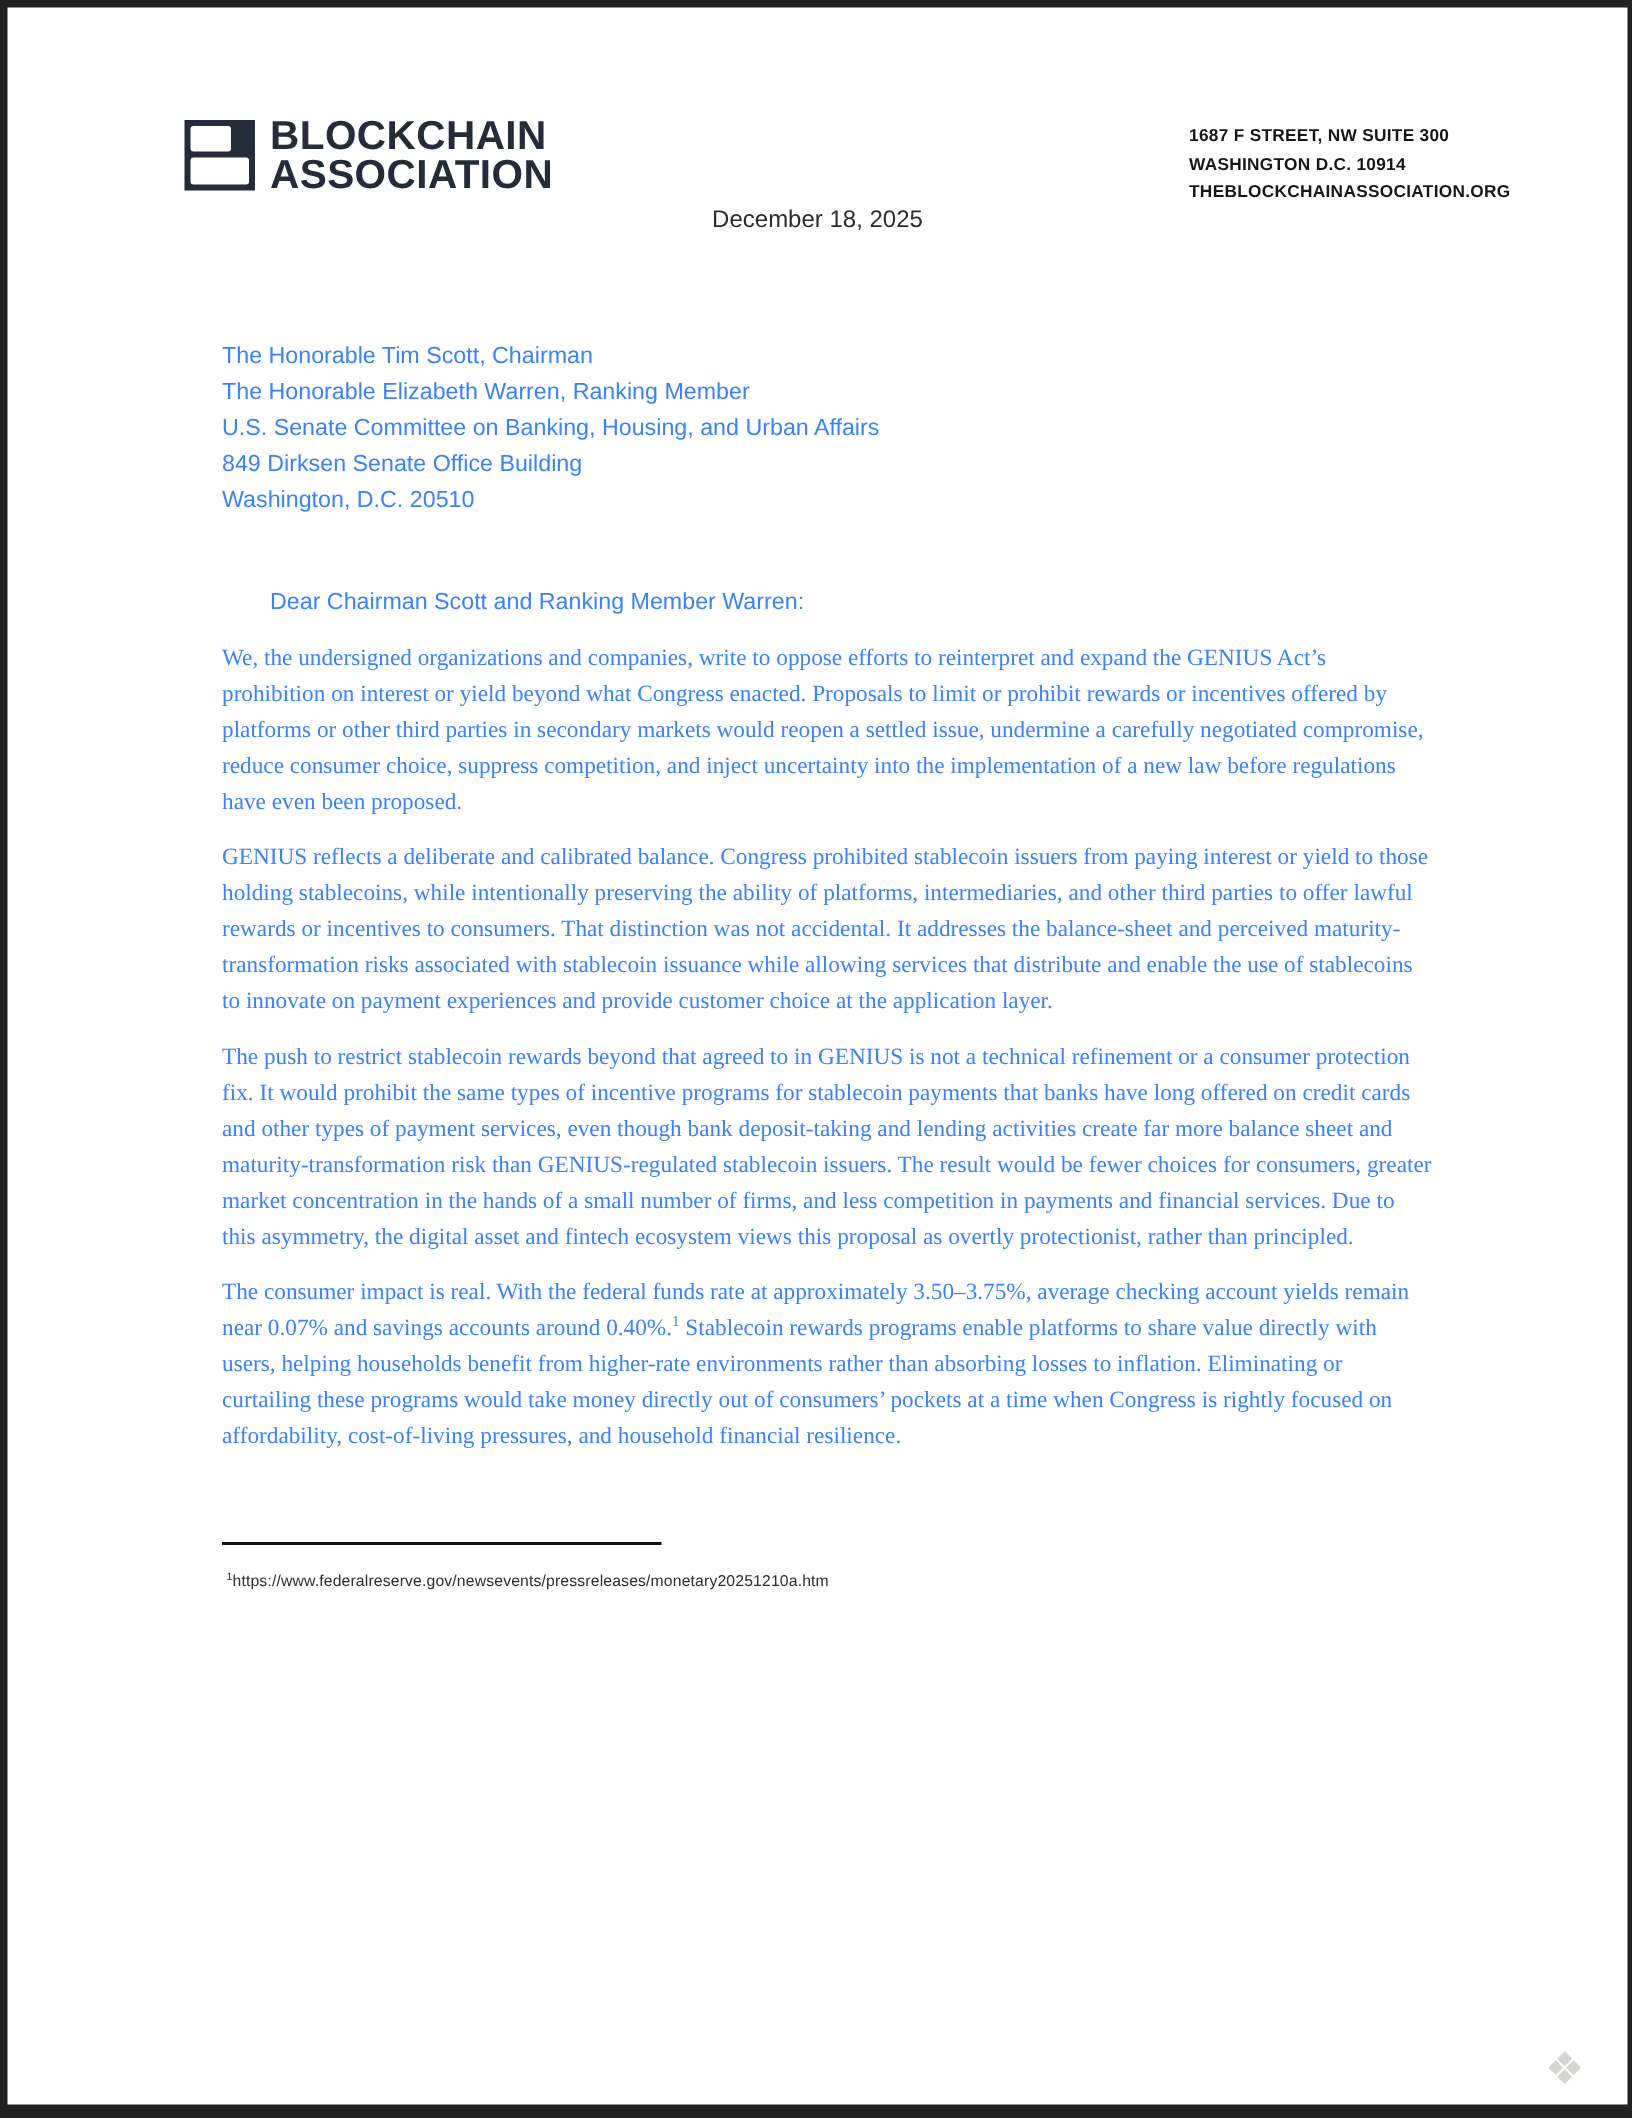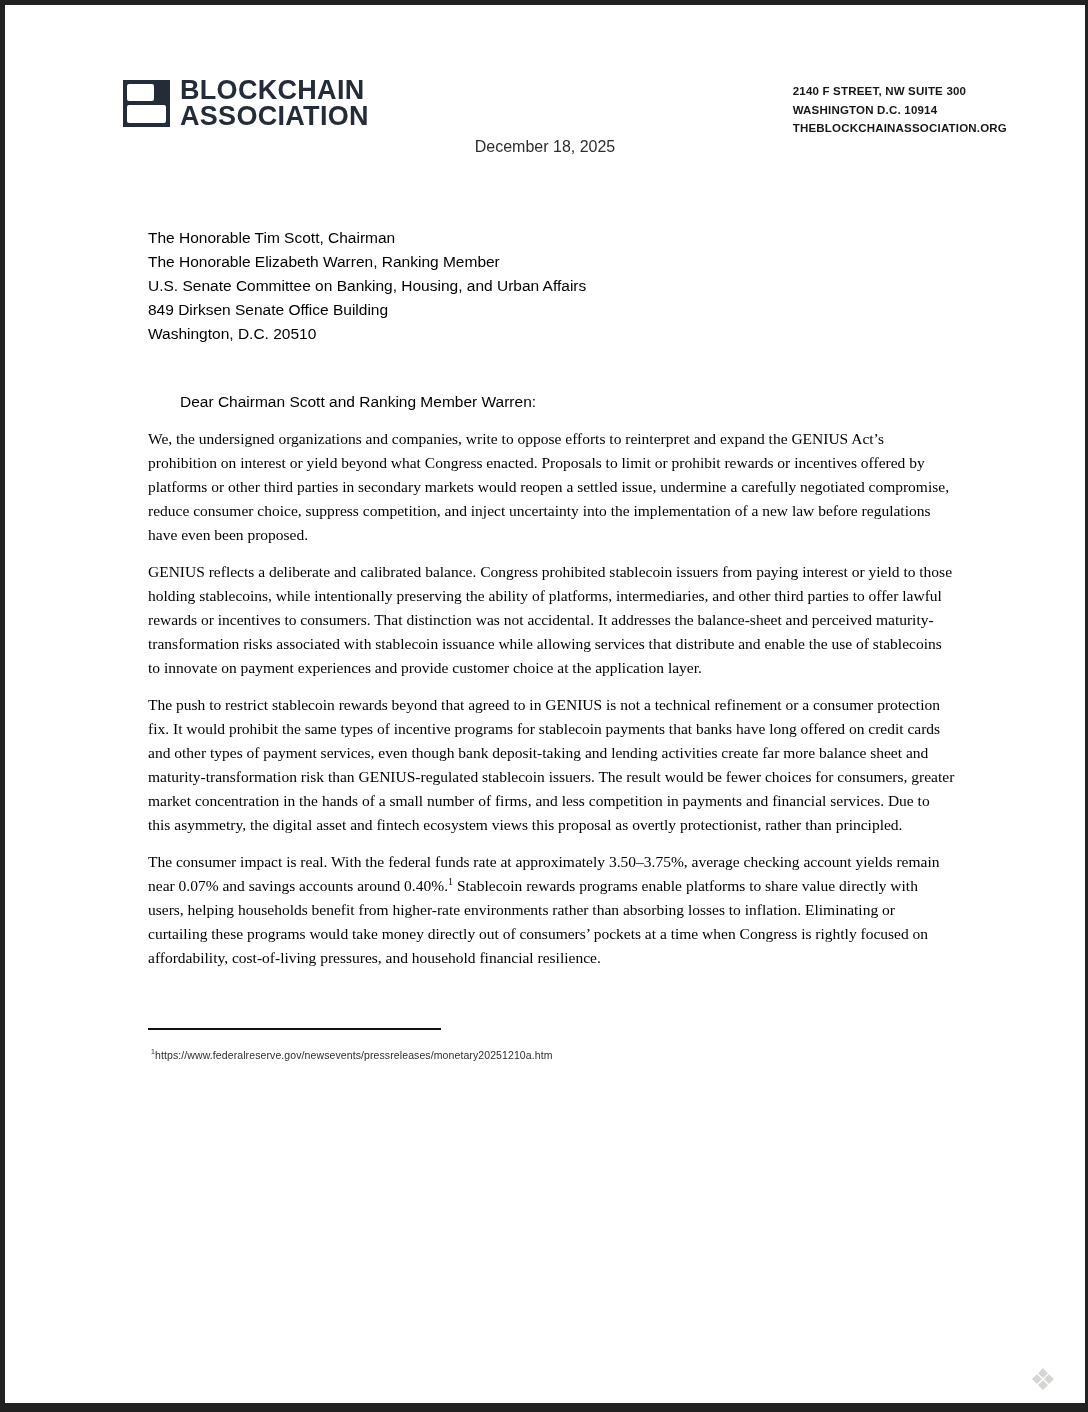--- a/index.html
+++ b/index.html
@@ -58,21 +58,21 @@
     letter-spacing: 0.2px;
   }
   
   .date-line {
     text-align: center;
     font-size: 16px;
     color: #2d2d2d;
   }
   .letter-body {
     margin: 0 130px 0 143px;
-    color: #000000;
+    color: #3b82f6;
     font-size: 15.5px;
     line-height: 24px;
   }
   .recipient { margin-top: 70px; }
   .salutation { margin-top: 44px; margin-left: 32px; }
   .para { margin-top: 13px; font-family: Liberation Serif, serif; }
   sup.fn-ref {
     font-size: 10px;
     line-height: 0;
     vertical-align: super;
@@ -117,21 +117,21 @@
           <div class="logo-top-white"></div>
         </div>
         <div class="logo-bottom"></div>
       </div>
       <div class="wordmark">
         <div>BLOCKCHAIN</div>
         <div>ASSOCIATION</div>
       </div>
     </div>
     <div class="address">
-      <div>2140 F STREET, NW SUITE 300</div>
+      <div>1687 F STREET, NW SUITE 300</div>
       <div>WASHINGTON D.C. 10914</div>
       <div>THEBLOCKCHAINASSOCIATION.ORG</div>
     </div>
   </div>
 
   <div class="date-line">December 18, 2025</div>
 
   <div class="letter-body">
 
     <div class="recipient">

